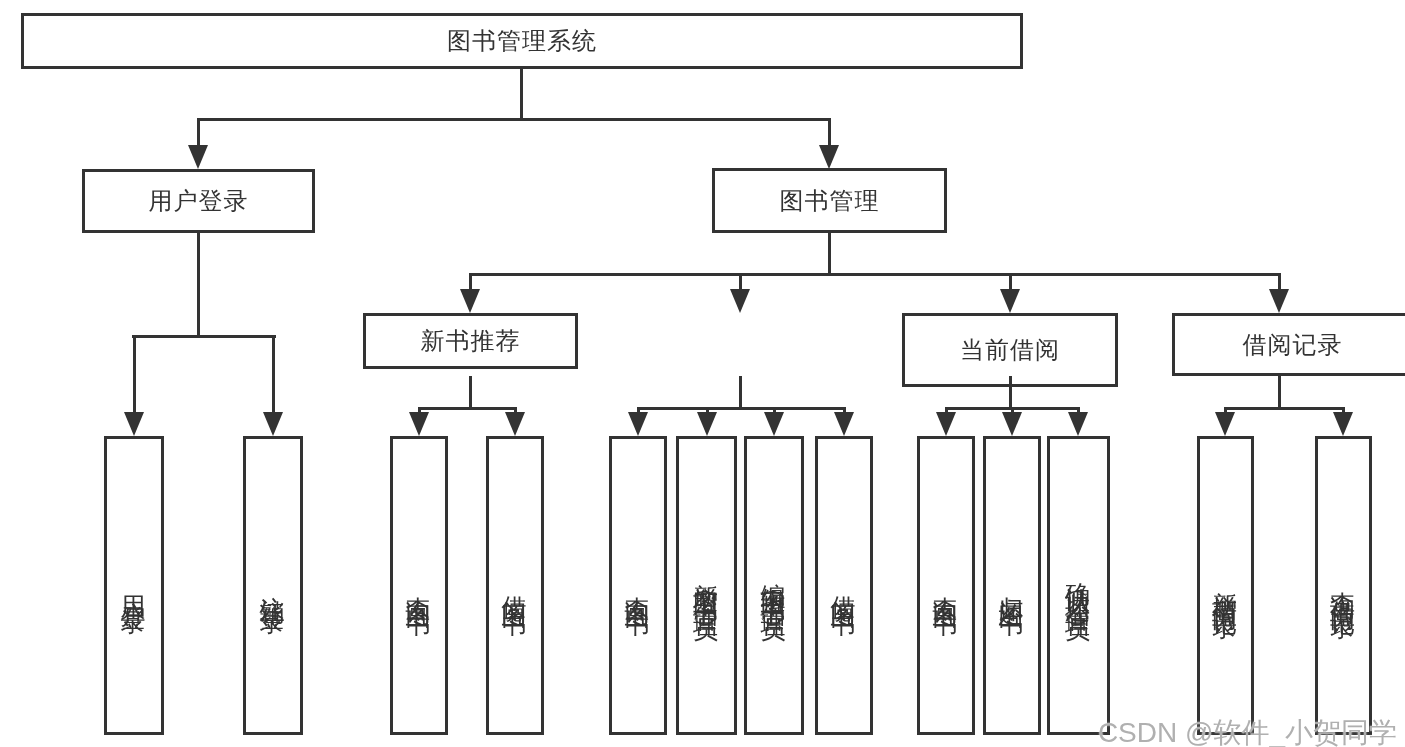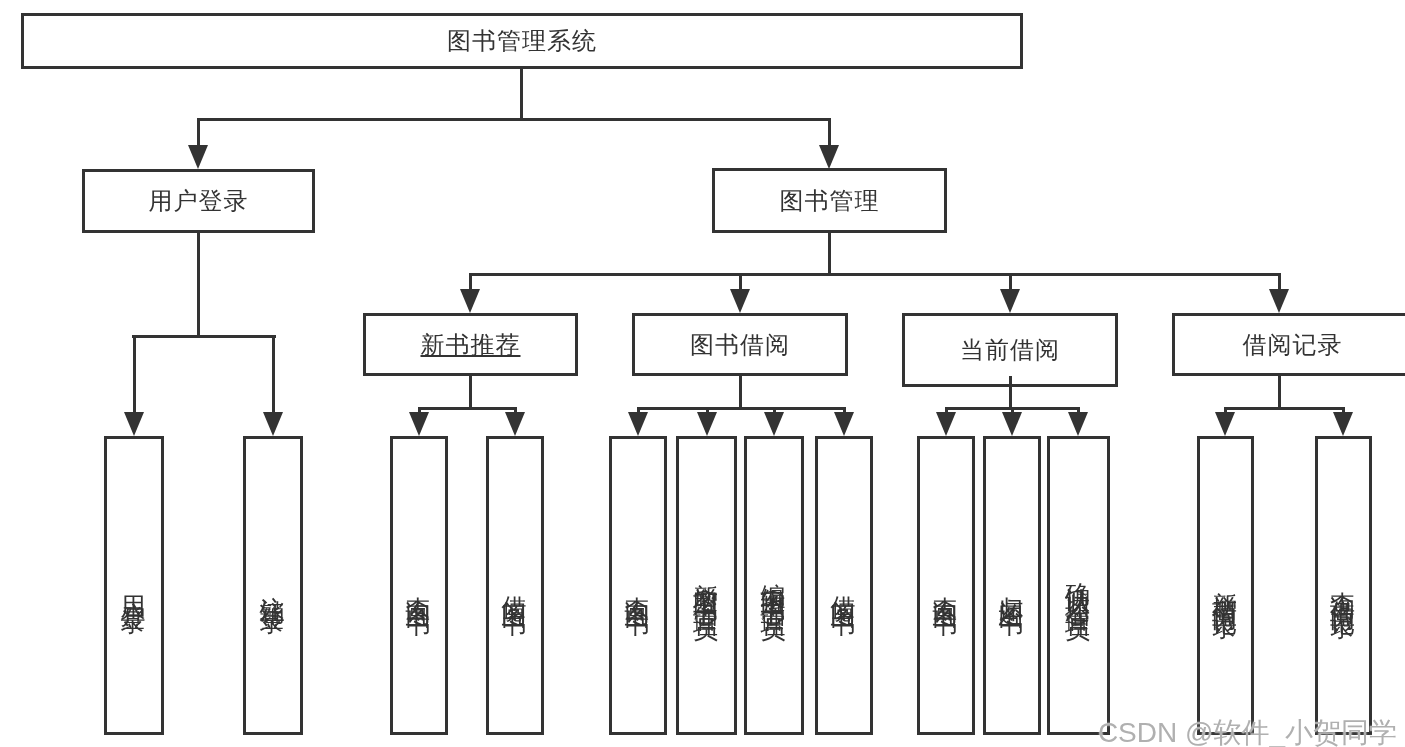--- a/index.html
+++ b/index.html
@@ -50,25 +50,22 @@
     <span class="lbl">图书管理系统</span>
   </div>
 
   <div class="box" style="left:82px;top:169px;width:233px;height:64px;">
     <span class="lbl">用户登录</span>
   </div>
   <div class="box" style="left:712px;top:168px;width:235px;height:65px;">
     <span class="lbl">图书管理</span>
   </div>
 
-  <div class="box" style="left:363px;top:313px;width:215px;height:63px;text-decoration:underline;">
+  <div class="box" style="left:363px;top:313px;width:215px;height:56px;">
     <span class="lbl">新书推荐</span>
-  </div>
-  <div class="box" style="left:632px;top:313px;width:216px;height:63px;">
-    <span class="lbl">图书借阅</span>
   </div>
   <div class="box" style="left:902px;top:313px;width:216px;height:74px;">
     <span class="lbl">当前借阅</span>
   </div>
   <div class="box" style="left:1172px;top:313px;width:241px;height:63px;">
     <span class="lbl">借阅记录</span>
   </div>
 
   <div class="box vert" style="left:104px;top:436px;width:60px;height:299px;">
     <span class="lbl">用户登录</span>

